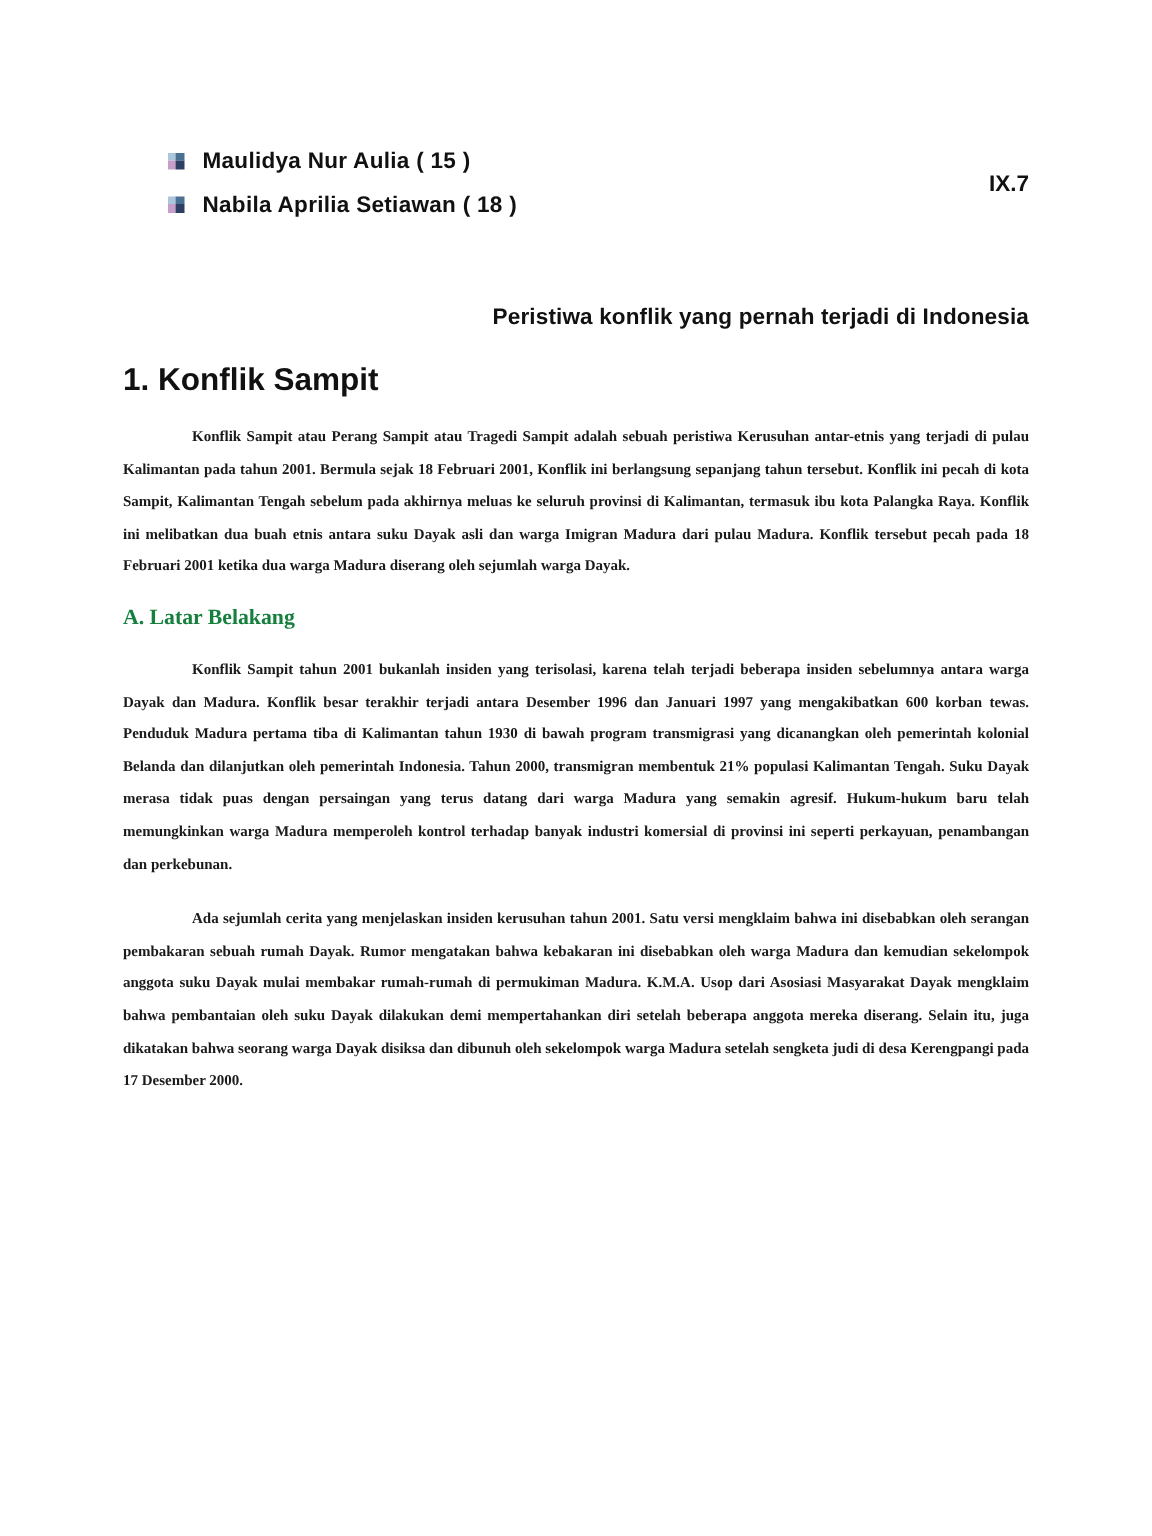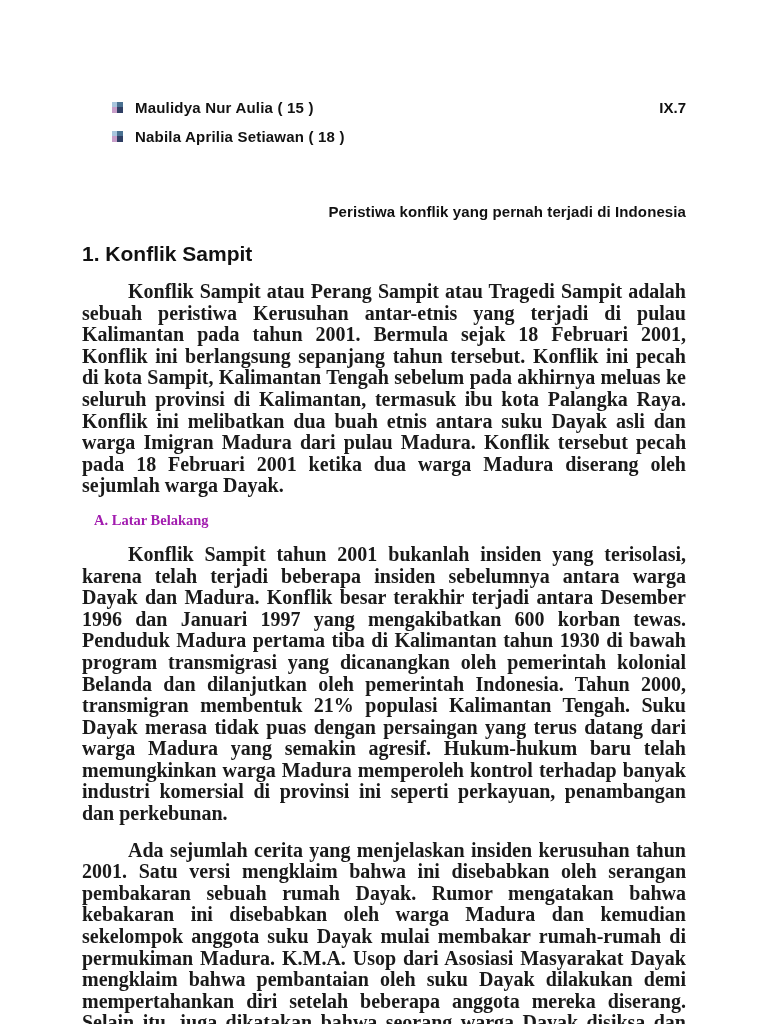--- a/index.html
+++ b/index.html
@@ -15,21 +15,21 @@
     background: #ffffff;
     box-sizing: border-box;
     padding: 0 82px;
     position: relative;
   }
   
   .doc-header {
     padding-top: 93px;
     display: flex;
     justify-content: space-between;
-    align-items: flex-start;
+    align-items: center;
     gap: 28px;
   }
   .student-list { margin-left: 30px; }
   .student-row {
     display: flex;
     align-items: center;
     height: 29px;
   }
   .bullet-icon {
     width: 11px; height: 11px;
@@ -61,34 +61,34 @@
   }
   .section-heading {
     margin: 22px 0 0 0;
     font-size: 21px;
     font-weight: bold;
   }
   
   .body-text {
     font-family: "Liberation Serif", serif;
     font-weight: bold;
-    font-size: 20px;
+    font-size: 10px;
     line-height: 21.6px;
     text-align: justify;
     color: #1a1a1a;
     margin: 0;
   }
   .para { margin-top: 15px; }
   .para.indent { text-indent: 46px; }
   .subheading {
     font-family: "Liberation Serif", serif;
     font-weight: bold;
     font-size: 14.5px;
-    color: #a21caf;
-    margin: 15px 0 0 12px;
+    color: #15803d;
+    margin: 15px 0 0 0;
   }
 </style>
 </head>
 <body>
 
 <div class="page">
 
   <div class="doc-header">
     <div class="student-list">
       <div class="student-row">

